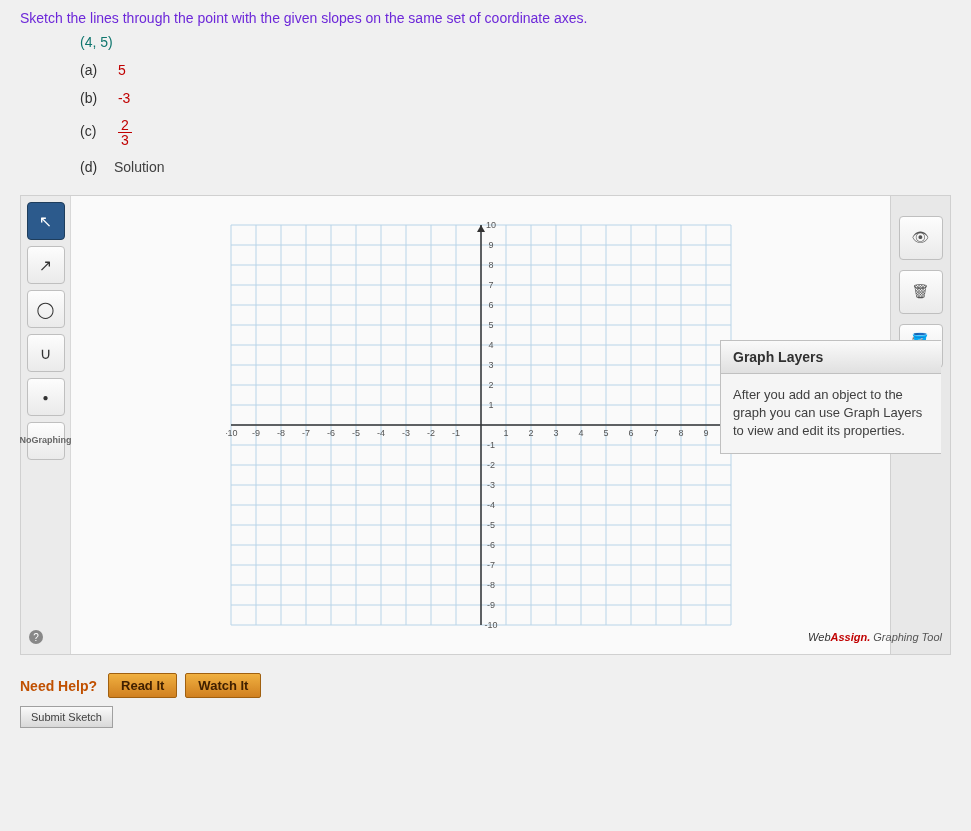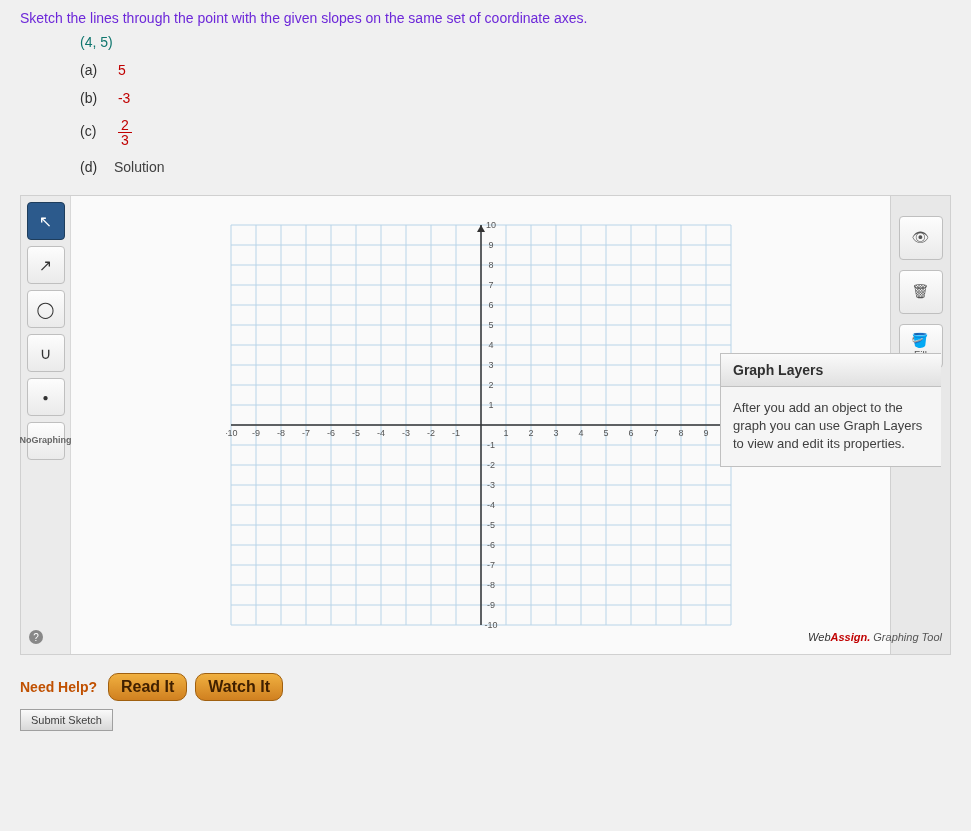--- a/index.html
+++ b/index.html
@@ -135,21 +135,21 @@
       color: #555;
       cursor: pointer;
     }
     .side-btn .icon {
       font-size: 14px;
       margin-bottom: 2px;
     }
     .layers-panel {
       position: absolute;
       left: 720px;
-      top: 353px;
+      top: 340px;
       width: 221px;
       border: 1px solid #c0c0c0;
       border-right: none;
       background: #f5f5f5;
     }
     .layers-header {
       background: linear-gradient(#fafafa, #e0e0e0);
       border-bottom: 1px solid #c0c0c0;
       padding: 8px 12px;
       font-weight: bold;
@@ -200,24 +200,24 @@
       color: #c05000;
       font-weight: bold;
       font-size: 14px;
       margin-right: 3px;
     }
     .help-btn {
       background: linear-gradient(#f0b040, #d08020);
       border: 1px solid #a06010;
       color: #402000;
       padding: 4px 12px;
-      font-size: 16px;
+      font-size: 13px;
       font-weight: bold;
       cursor: pointer;
-      border-radius: 10px;
+      border-radius: 2px;
     }
     .submit-row {
       margin: 8px 20px;
     }
     .submit-btn {
       background: linear-gradient(#fafafa, #d8d8d8);
       border: 1px solid #a0a0a0;
       padding: 4px 10px;
       font-size: 11px;
       color: #404040;

